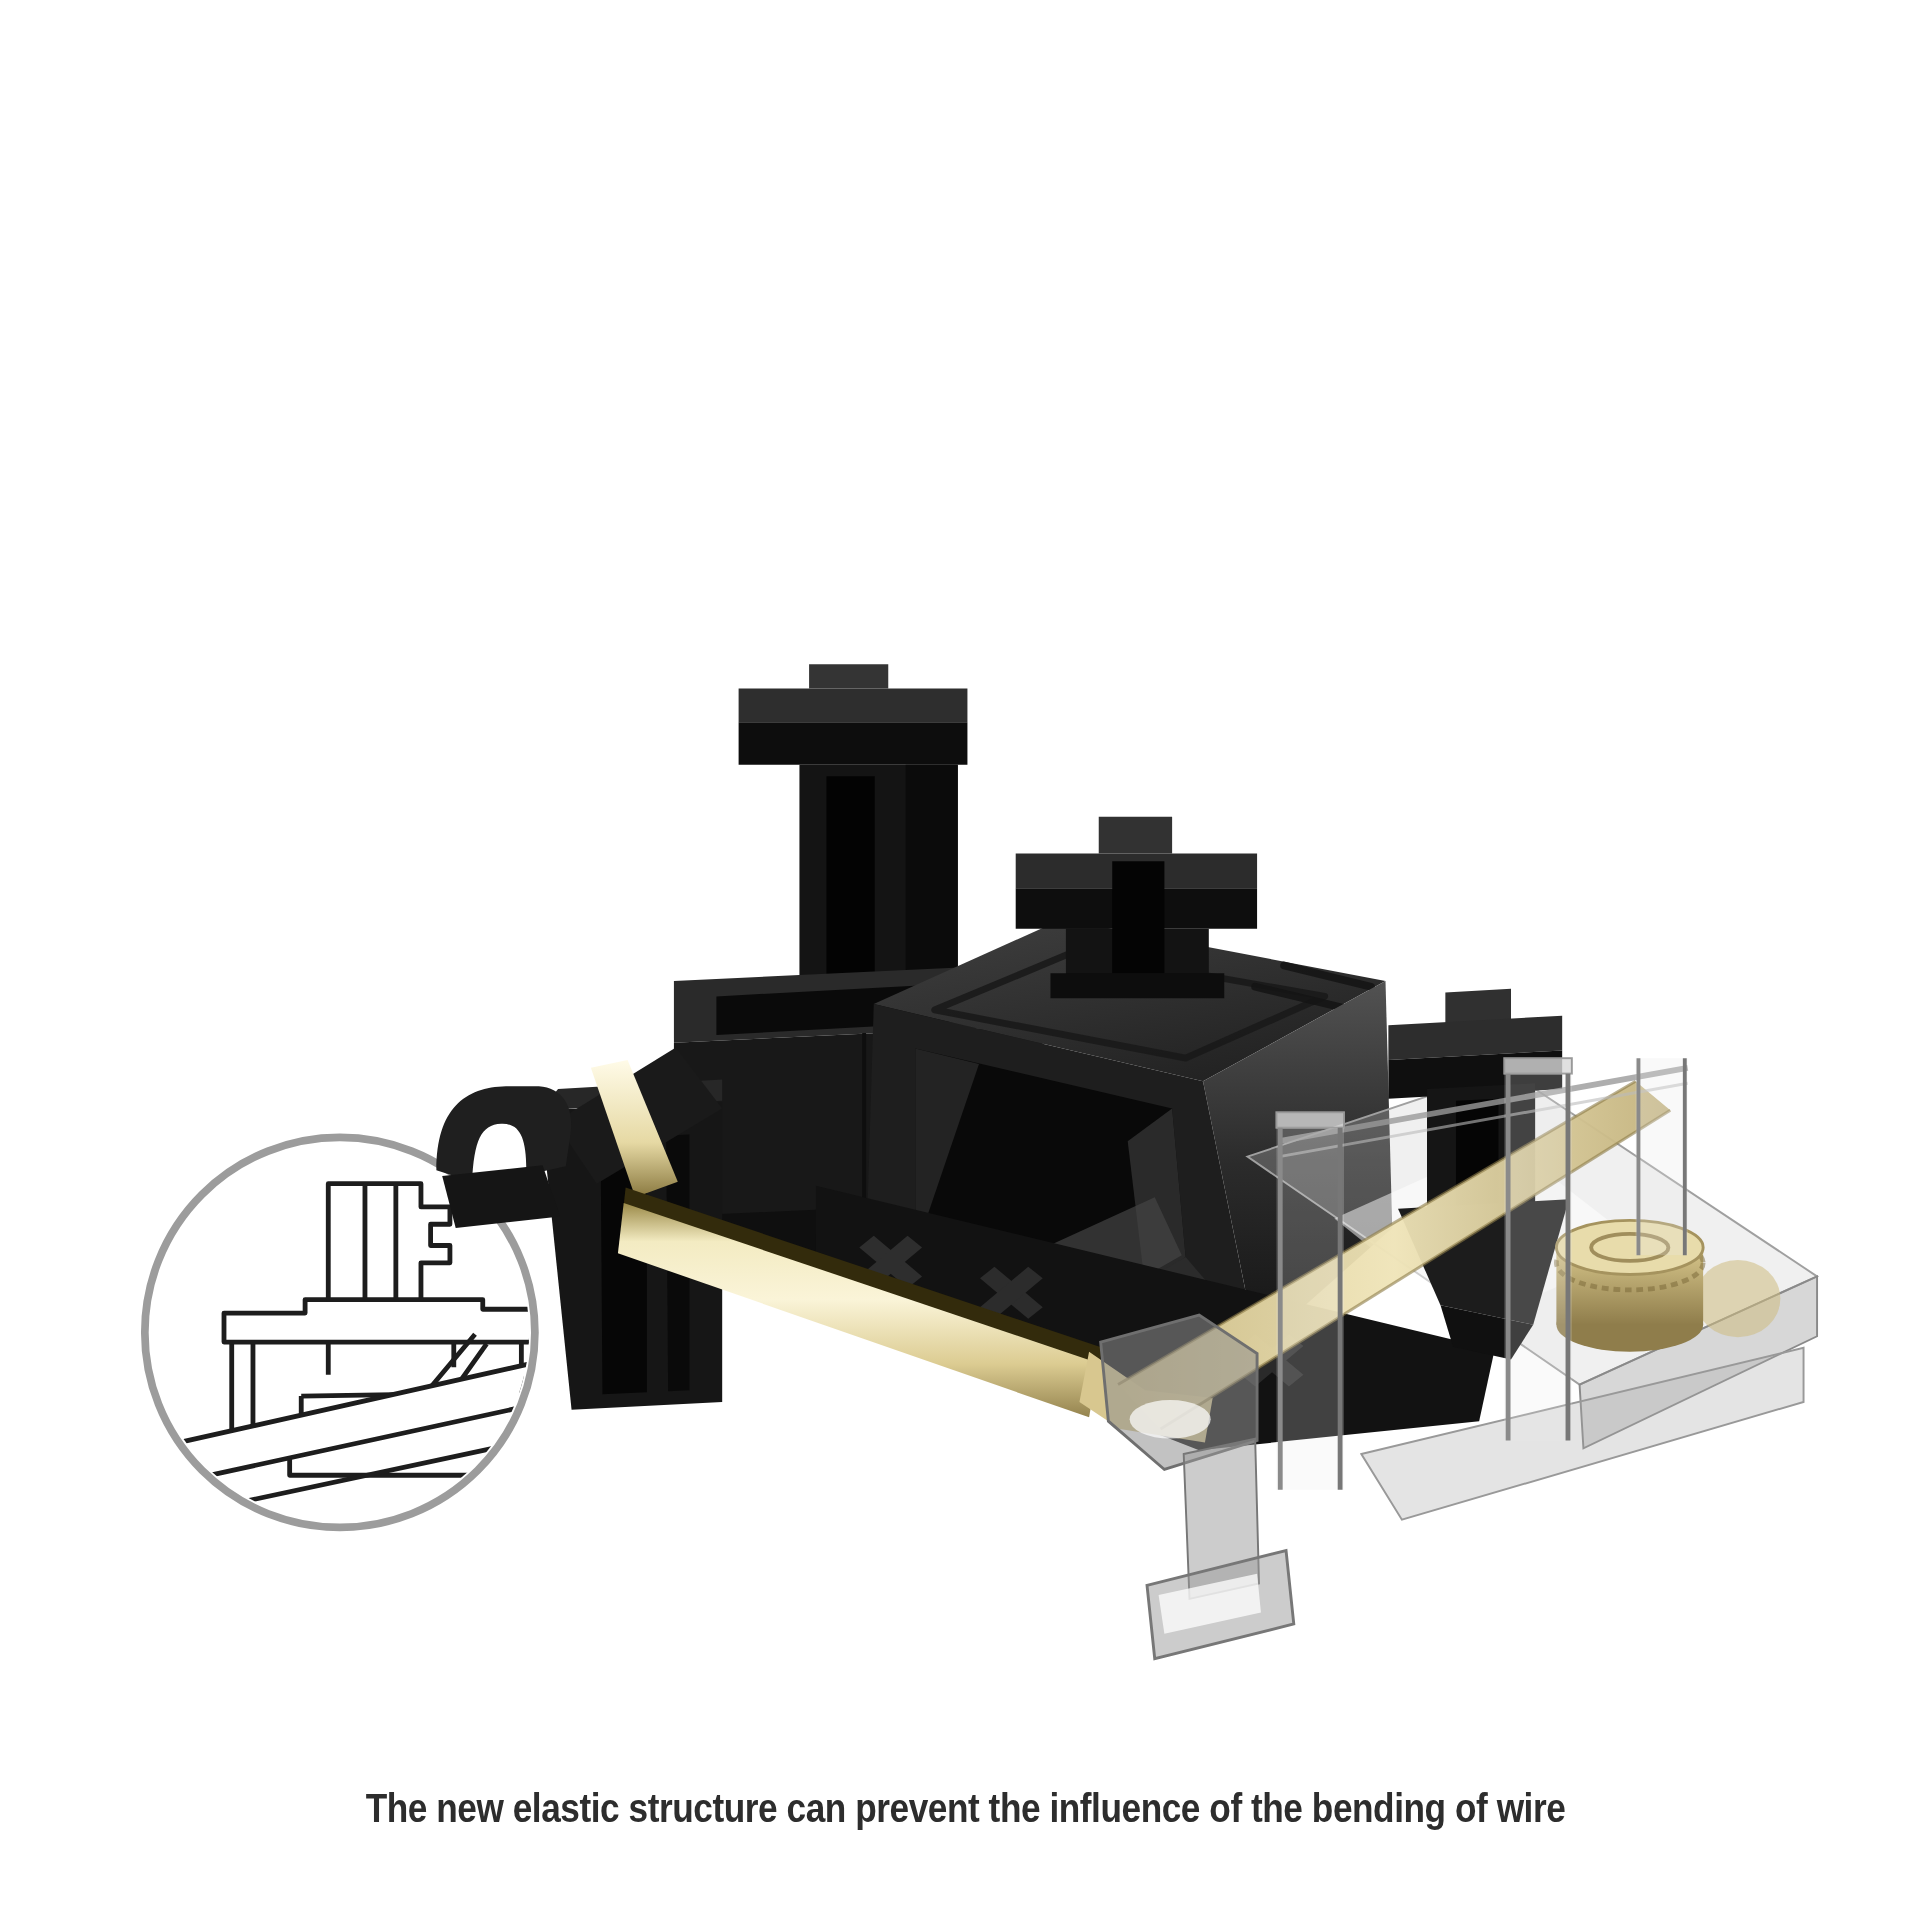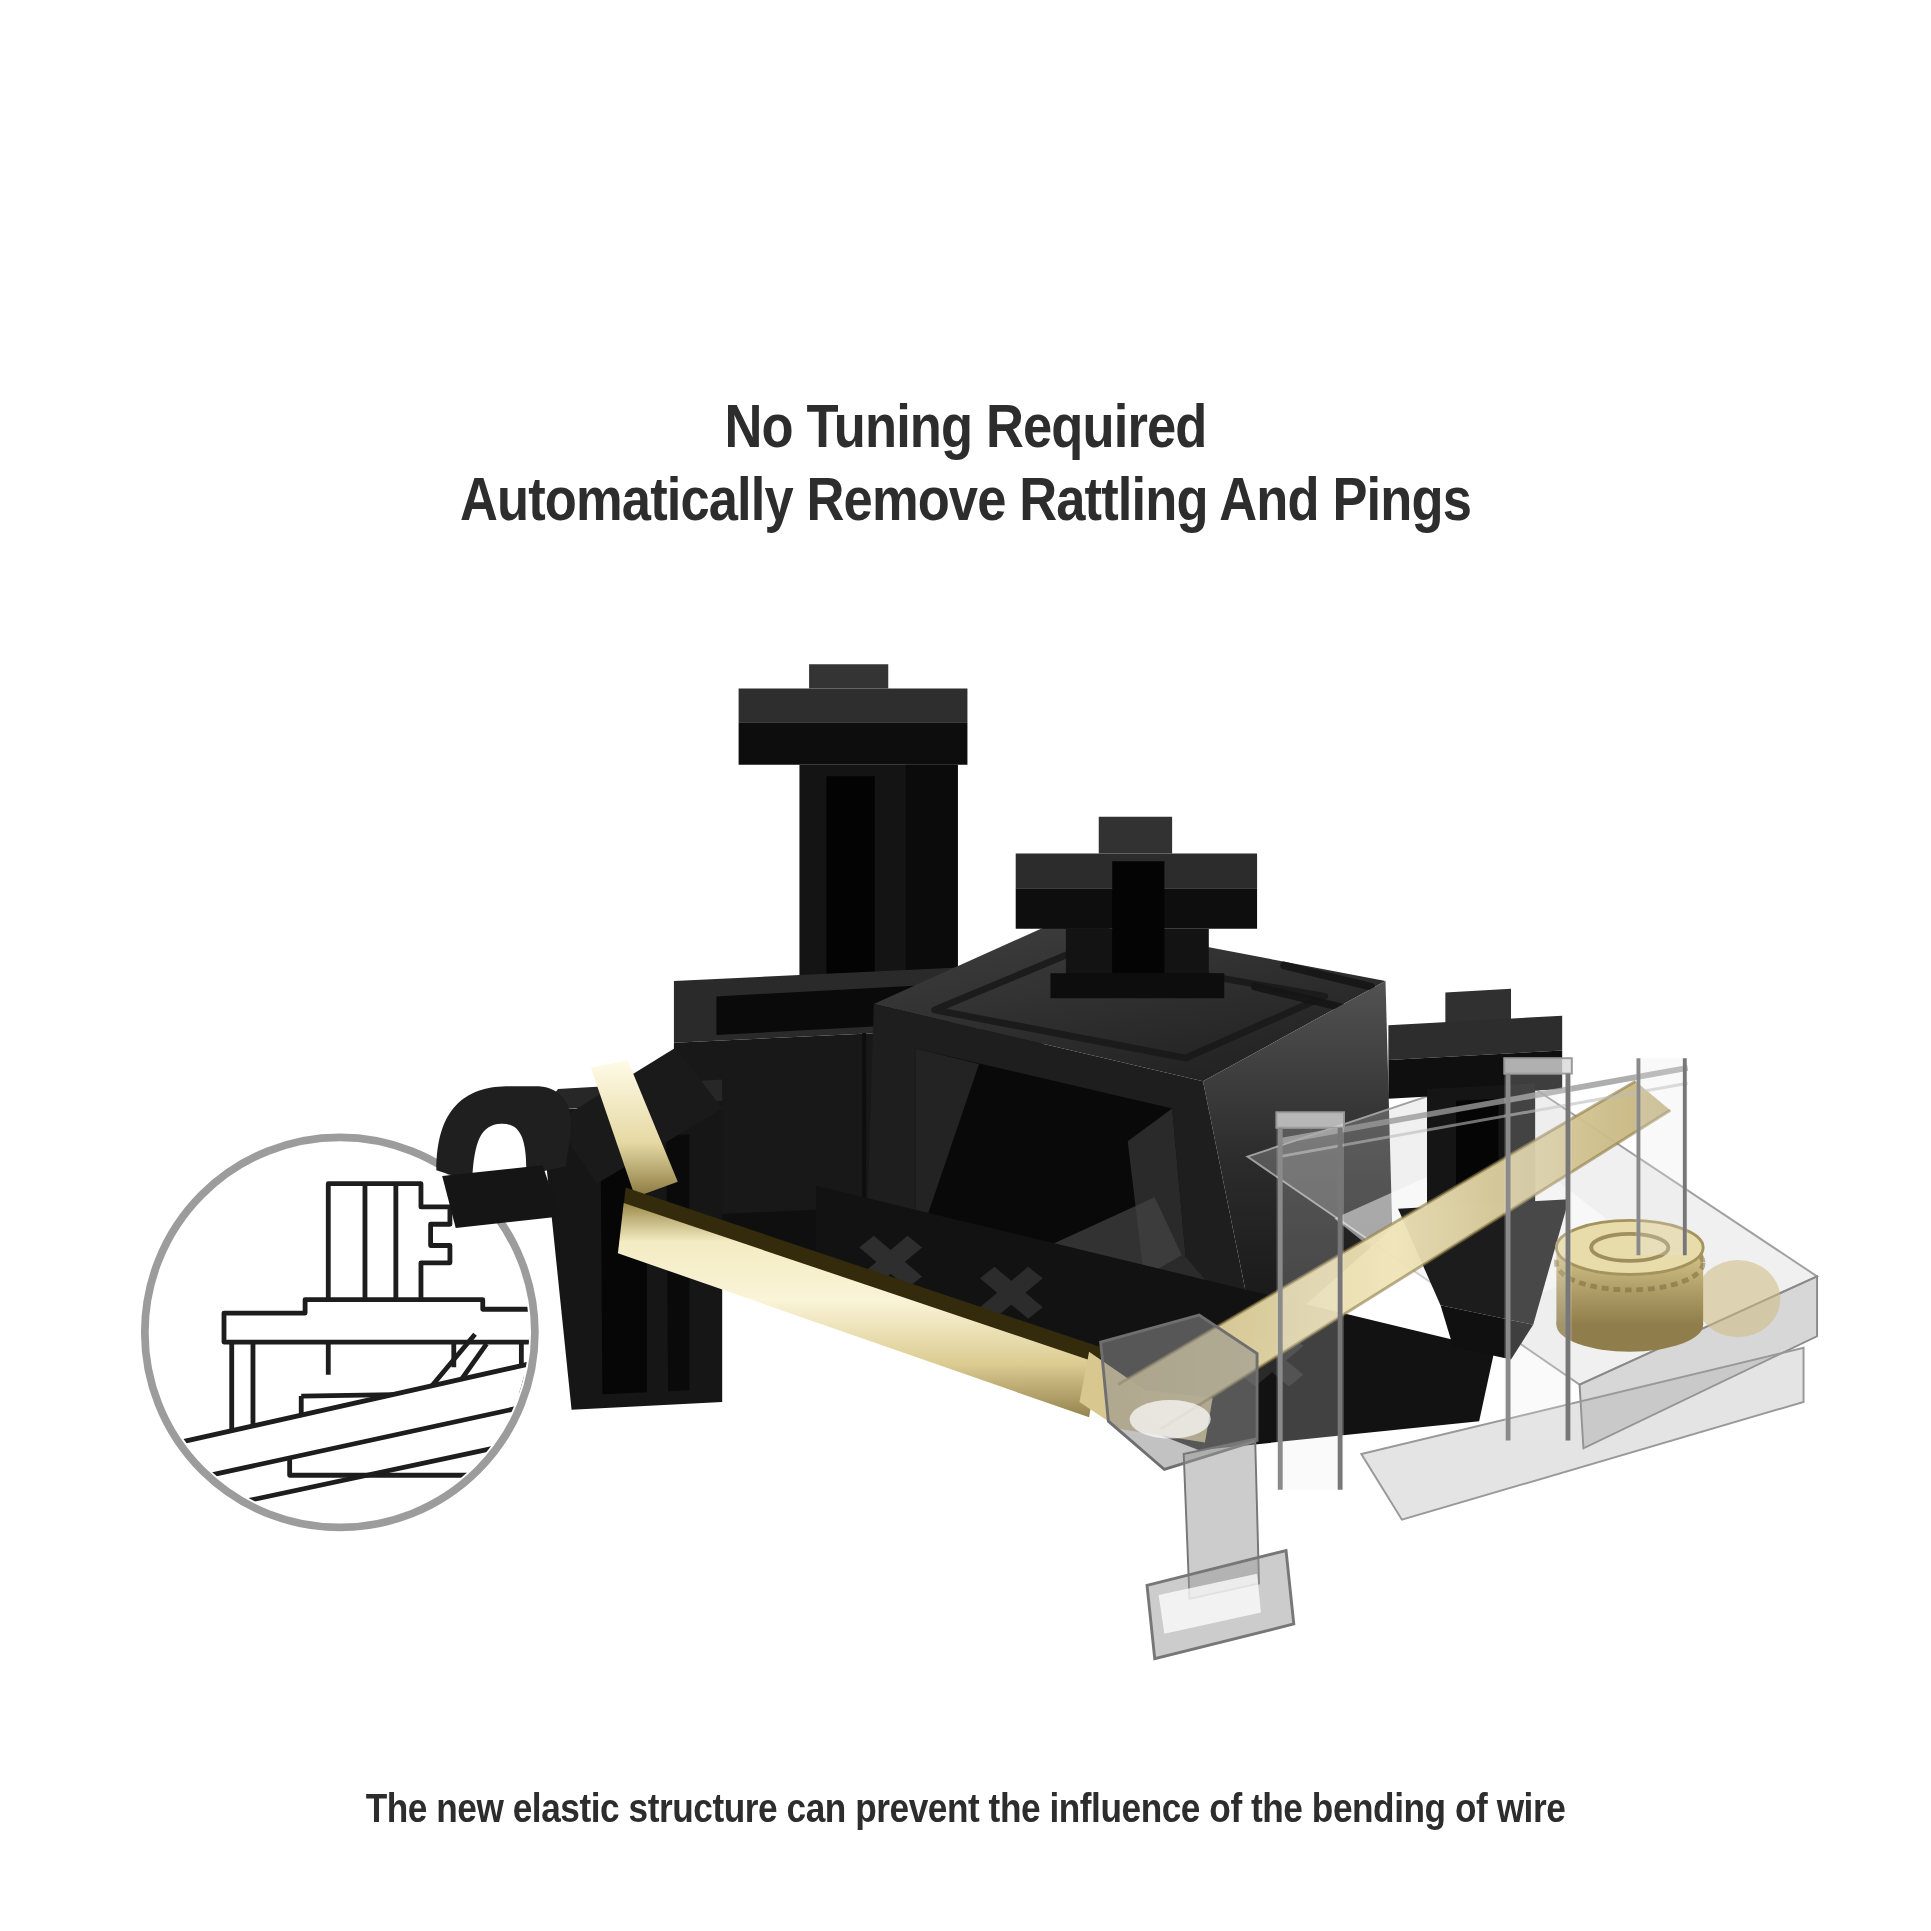--- a/index.html
+++ b/index.html
@@ -18,24 +18,20 @@
     font-size:40px;font-weight:bold;letter-spacing:-0.5px;
     transform:scaleX(.88);transform-origin:50% 50%;white-space:nowrap;
   }
   .figure{position:absolute;left:0;top:0;width:1931px;height:1931px;}
 </style>
 </head>
 <body>
 
 <div class="page">
 
-  <div class="heading">
-    <span class="hline">No Tuning Required</span>
-    <span class="hline">Automatically Remove Rattling And Pings</span>
-  </div>
 
   <svg class="figure" viewBox="0 0 2000 2000">
     <defs>
       <linearGradient id="gTopC" x1="0" y1="0" x2="0.6" y2="1">
         <stop offset="0" stop-color="#404040"></stop>
           <stop offset="1" stop-color="#232323"></stop>
       </linearGradient>
       <linearGradient id="gRightC" x1="0" y1="0" x2="0" y2="1">
         <stop offset="0" stop-color="#525252"></stop>
           <stop offset="0.5" stop-color="#2b2b2b"></stop>

